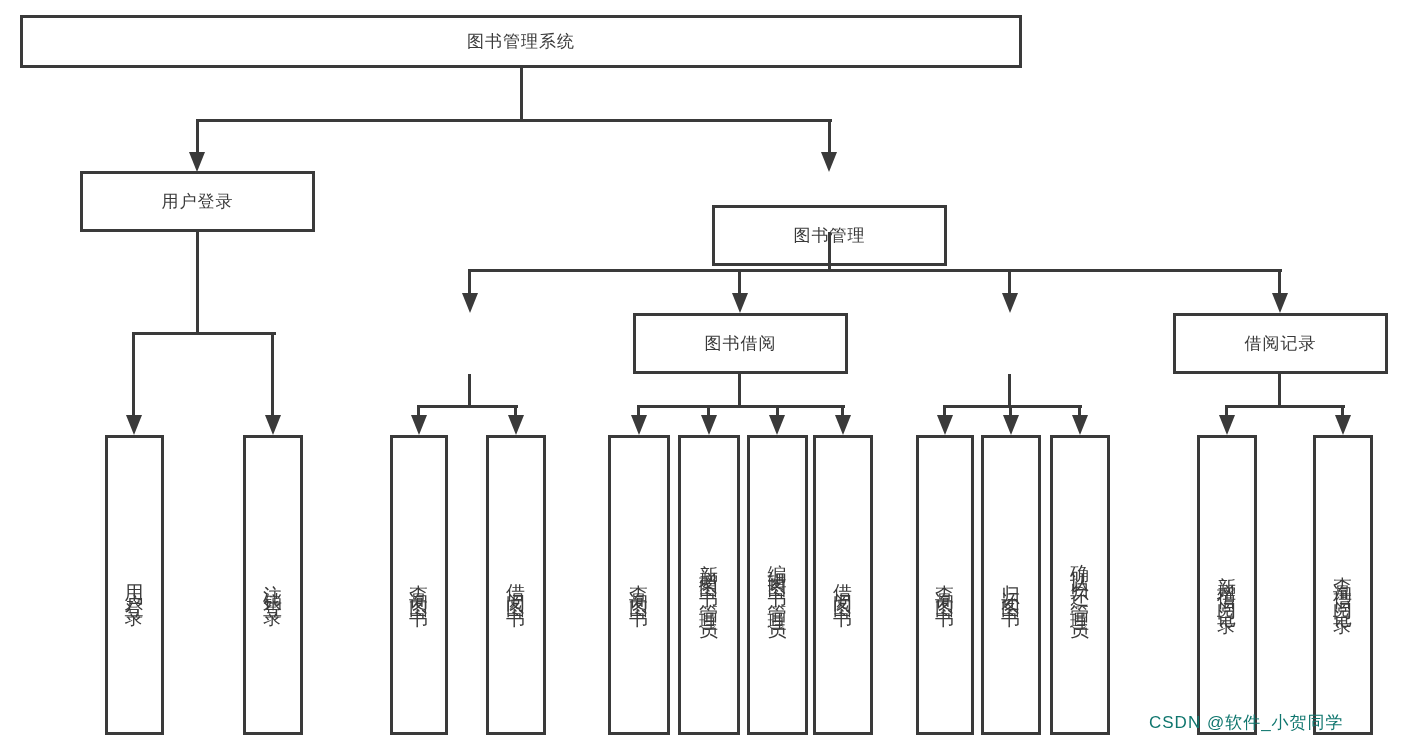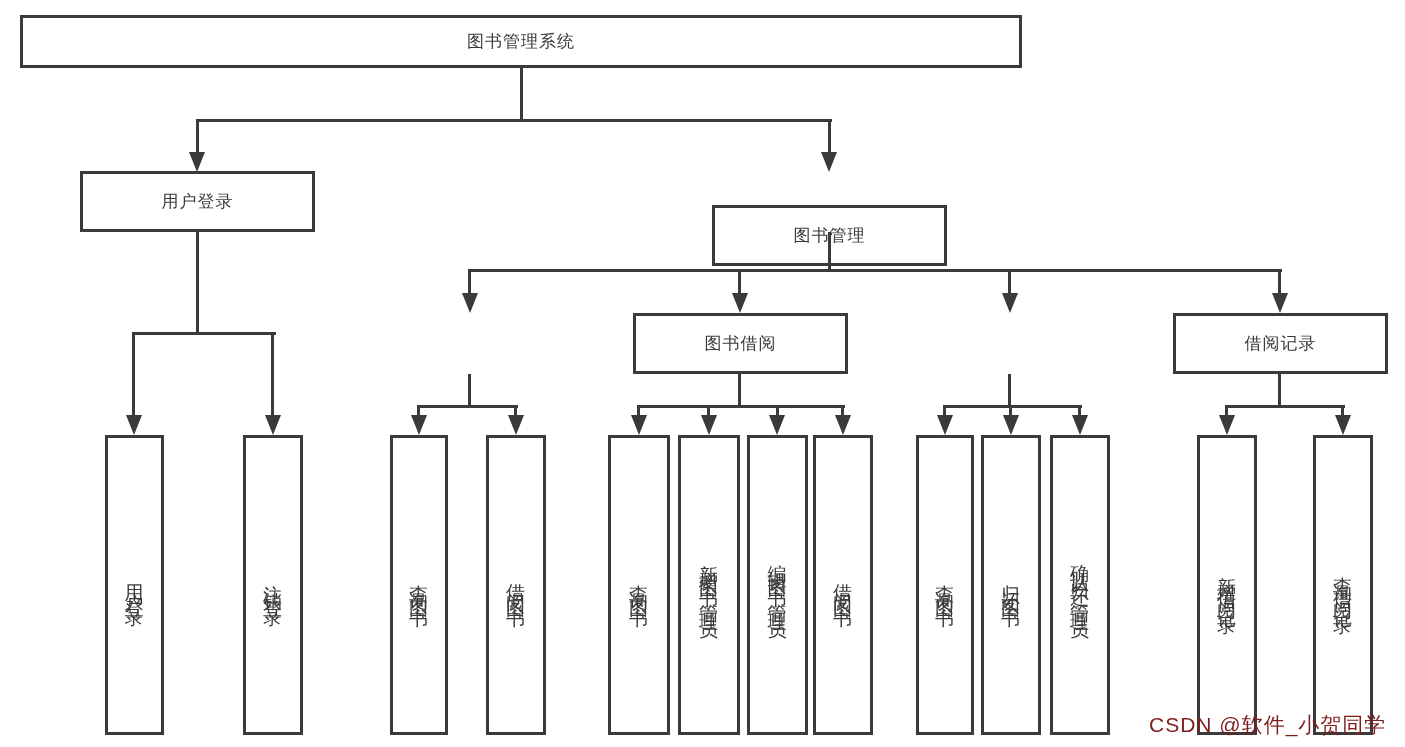--- a/index.html
+++ b/index.html
@@ -39,22 +39,22 @@
     position: absolute;
     width: 0; height: 0;
     border-left: 8px solid transparent;
     border-right: 8px solid transparent;
     border-top: 20px solid #3a3a3a;
   }
   .watermark {
     position: absolute;
     left: 1149px;
     top: 711px;
-    font-size: 21px;
-    color: #7f1d1d;
+    font-size: 17px;
+    color: #0f766e;
     letter-spacing: 1px;
     white-space: nowrap;
     z-index: 5;
   }
 </style>
 </head>
 <body>
 
 <div class="canvas">
 

